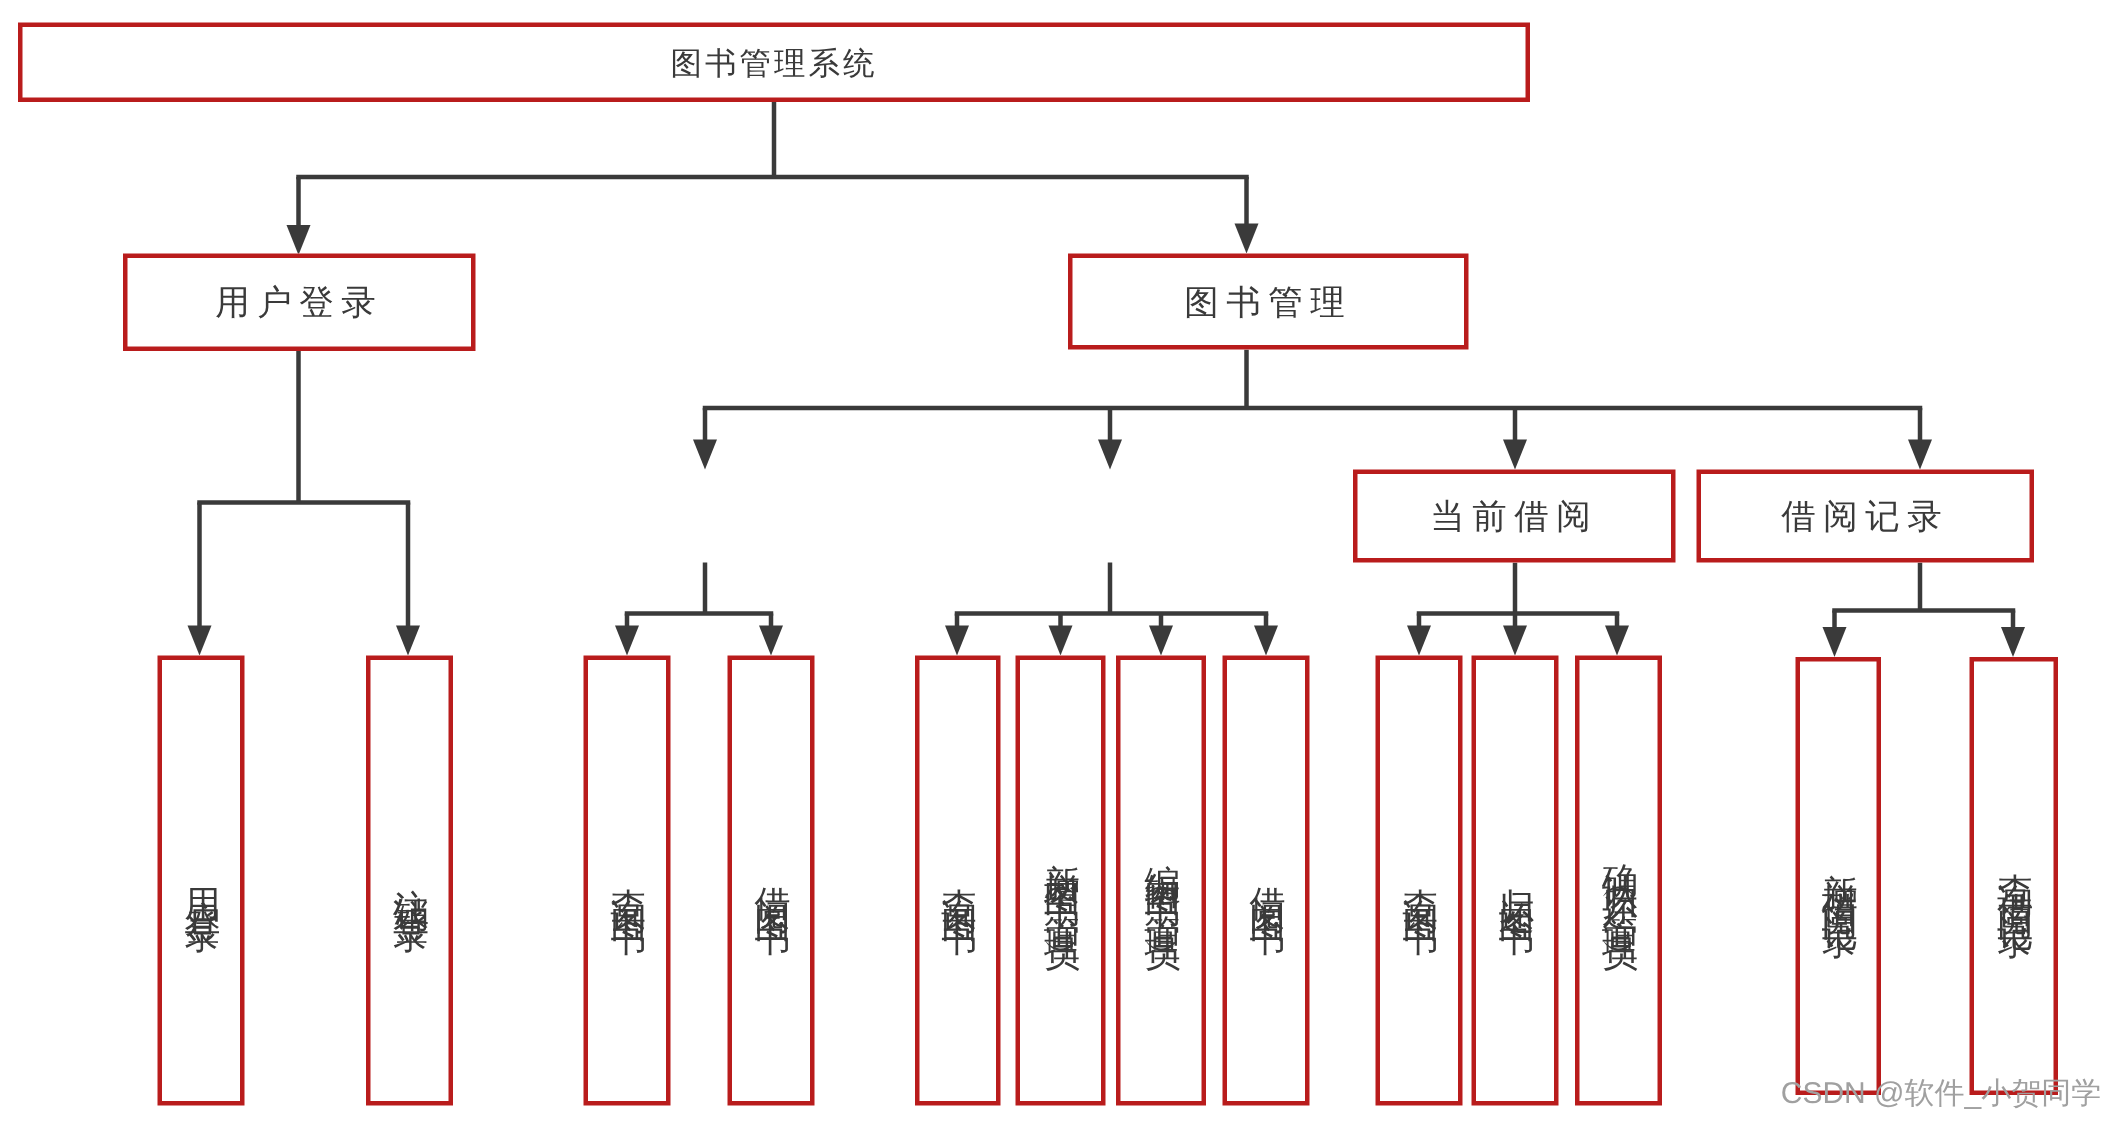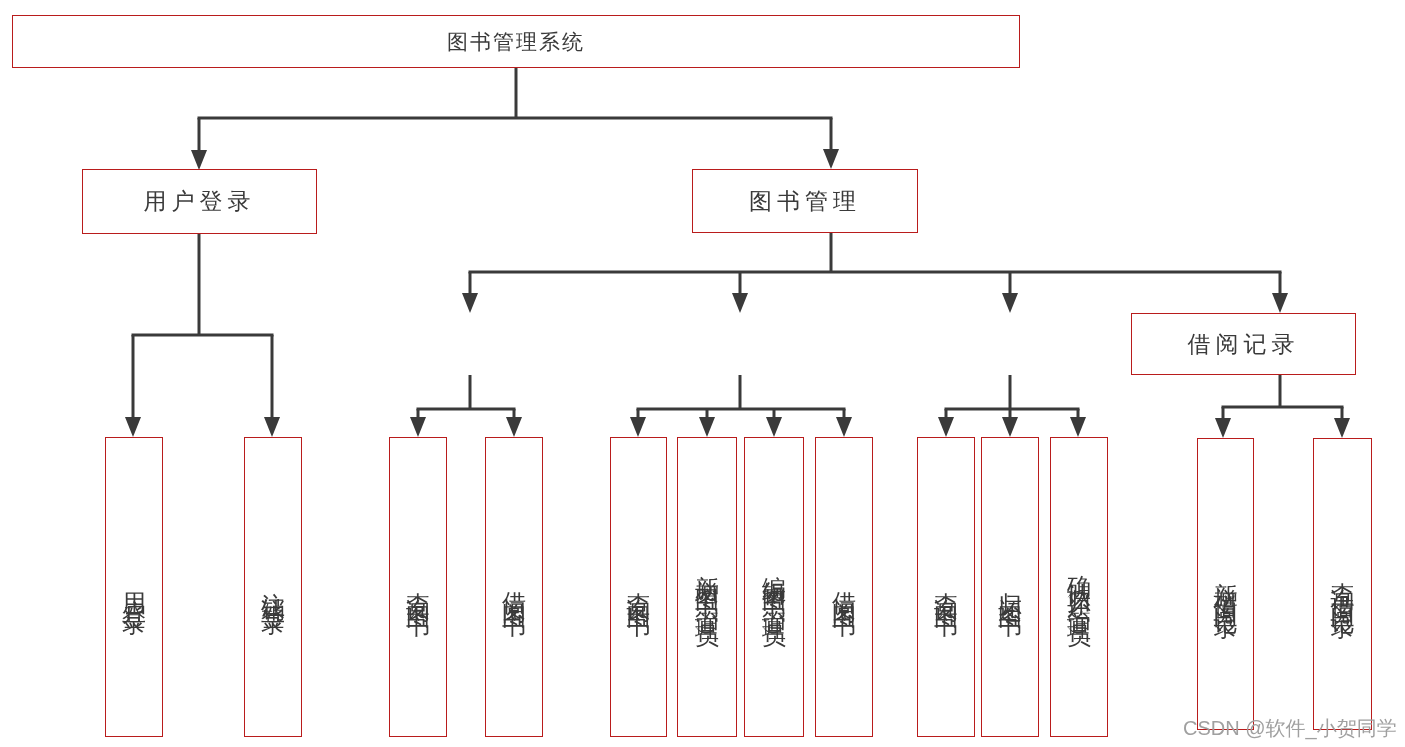--- a/index.html
+++ b/index.html
@@ -9,21 +9,21 @@
     width:1405px;height:747px;
     background:#ffffff;
     font-family:"Liberation Sans","DejaVu Sans",sans-serif;
     color:#3a3a3a;
     overflow:hidden;
   }
   #lines{position:absolute;left:0;top:0;width:1405px;height:747px;pointer-events:none;}
   .box{
     position:absolute;
     box-sizing:border-box;
-    border:1px solid #b91c1c;
+    border:3px solid #b91c1c;
     background:#ffffff;
     display:flex;
     align-items:center;
     justify-content:center;
     z-index:2;
   }
   .hb{letter-spacing:5px;font-size:23px;white-space:nowrap;}
   .root{letter-spacing:2px;font-size:21px;}
   .vb{
     writing-mode:vertical-rl;
@@ -33,20 +33,21 @@
     line-height:1;
   }
   .watermark{
     position:absolute;
     left:1183px;top:715px;
     width:222px;
     font-size:20px;
     color:#a0a0a0;
     white-space:nowrap;
     z-index:3;
+    text-align:center;
   }
 </style>
 </head>
 <body>
 
 <div id="canvas">
 
   <svg id="lines" viewBox="0 0 1405 747" xmlns="http://www.w3.org/2000/svg">
     <g stroke="#3a3a3a" stroke-width="3" fill="none">
 
@@ -108,22 +109,23 @@
       <polygon points="1002,417 1018,417 1010,437"></polygon>
       <polygon points="1070,417 1086,417 1078,437"></polygon>
       <polygon points="1215,418 1231,418 1223,438"></polygon>
       <polygon points="1334,418 1350,418 1342,438"></polygon>
     </g>
   </svg>
 
   <div class="box hb root" style="left:12px;top:15px;width:1008px;height:53px;">图书管理系统</div>
 
   <div class="box hb" style="left:82px;top:169px;width:235px;height:65px;">用户登录</div>
-  <div class="box hb" style="left:692px;top:169px;width:226px;height:64px;">图书管理</div>
+  <div class="box hb" style="left:712px;top:169px;width:267px;height:64px;">图书管理</div>
 
+  <div class="box hb" style="left:902px;top:313px;width:215px;height:62px;">当前借阅</div>
   <div class="box hb" style="left:1131px;top:313px;width:225px;height:62px;">借阅记录</div>
 
   <div class="box vb" style="left:105px;top:437px;width:58px;height:300px;">用户登录</div>
   <div class="box vb" style="left:244px;top:437px;width:58px;height:300px;">注销登录</div>
 
   <div class="box vb" style="left:389px;top:437px;width:58px;height:300px;">查询图书</div>
   <div class="box vb" style="left:485px;top:437px;width:58px;height:300px;">借阅图书</div>
 
   <div class="box vb" style="left:610px;top:437px;width:57px;height:300px;">查询图书</div>
   <div class="box vb" style="left:677px;top:437px;width:60px;height:300px;">新增图书（管理员）</div>

